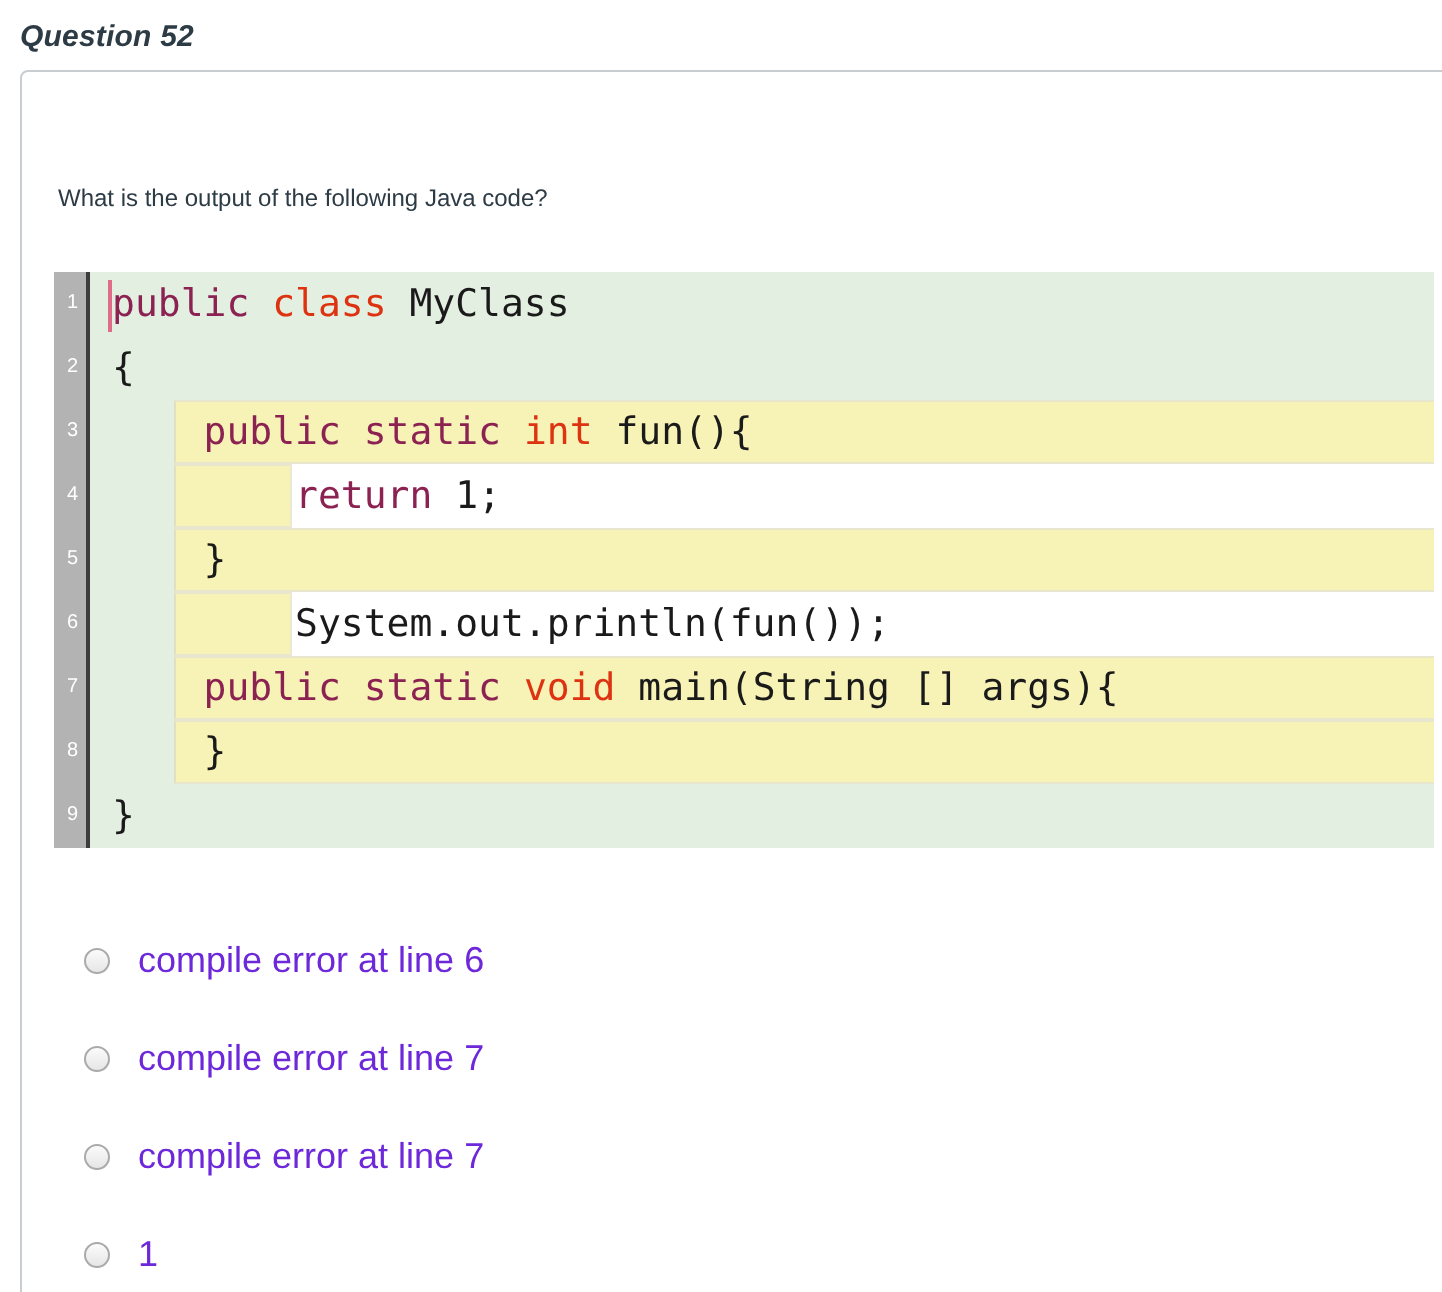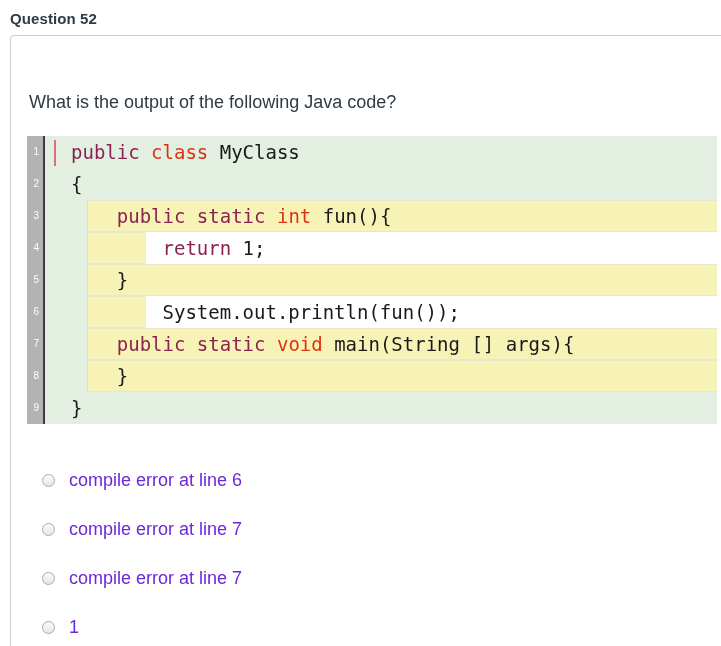--- a/index.html
+++ b/index.html
@@ -23,39 +23,40 @@
 
   
   .question-heading {
     position: absolute;
     left: 10px;
     top: 10px;
     font-size: 15px;
     font-weight: bold;
     color: #2d3b45;
     letter-spacing: 0.1px;
+    font-style: italic;
   }
 
   
   .question-card {
     position: absolute;
     left: 10px;
     top: 35px;
     width: 760px;      
     height: 640px;     
     background: #ffffff;
     border: 1px solid #c7cdd1;
     border-radius: 4px;
   }
 
   .question-text {
     position: absolute;
     left: 18px;
     top: 56px;
-    font-size: 18px;
+    font-size: 12px;
     color: #2d3b45;
     white-space: nowrap;
   }
 
   
   .code-block {
     position: absolute;
     left: 16px;
     top: 100px;
     width: 690px;
@@ -113,21 +114,21 @@
   .band-white {
     background: #ffffff;
     left: 100px;
     right: 0;
     border-left: 1px solid #ece9d2;
   }
 
   .code-text {
     position: relative;
     z-index: 2;
-    padding-left: 26px;
+    padding-left: 11px;
   }
 
   
   .cursor-mark {
     position: absolute;
     left: 9px;
     top: 4px;
     width: 2px;
     height: 26px;
     background: #e06c8a;

